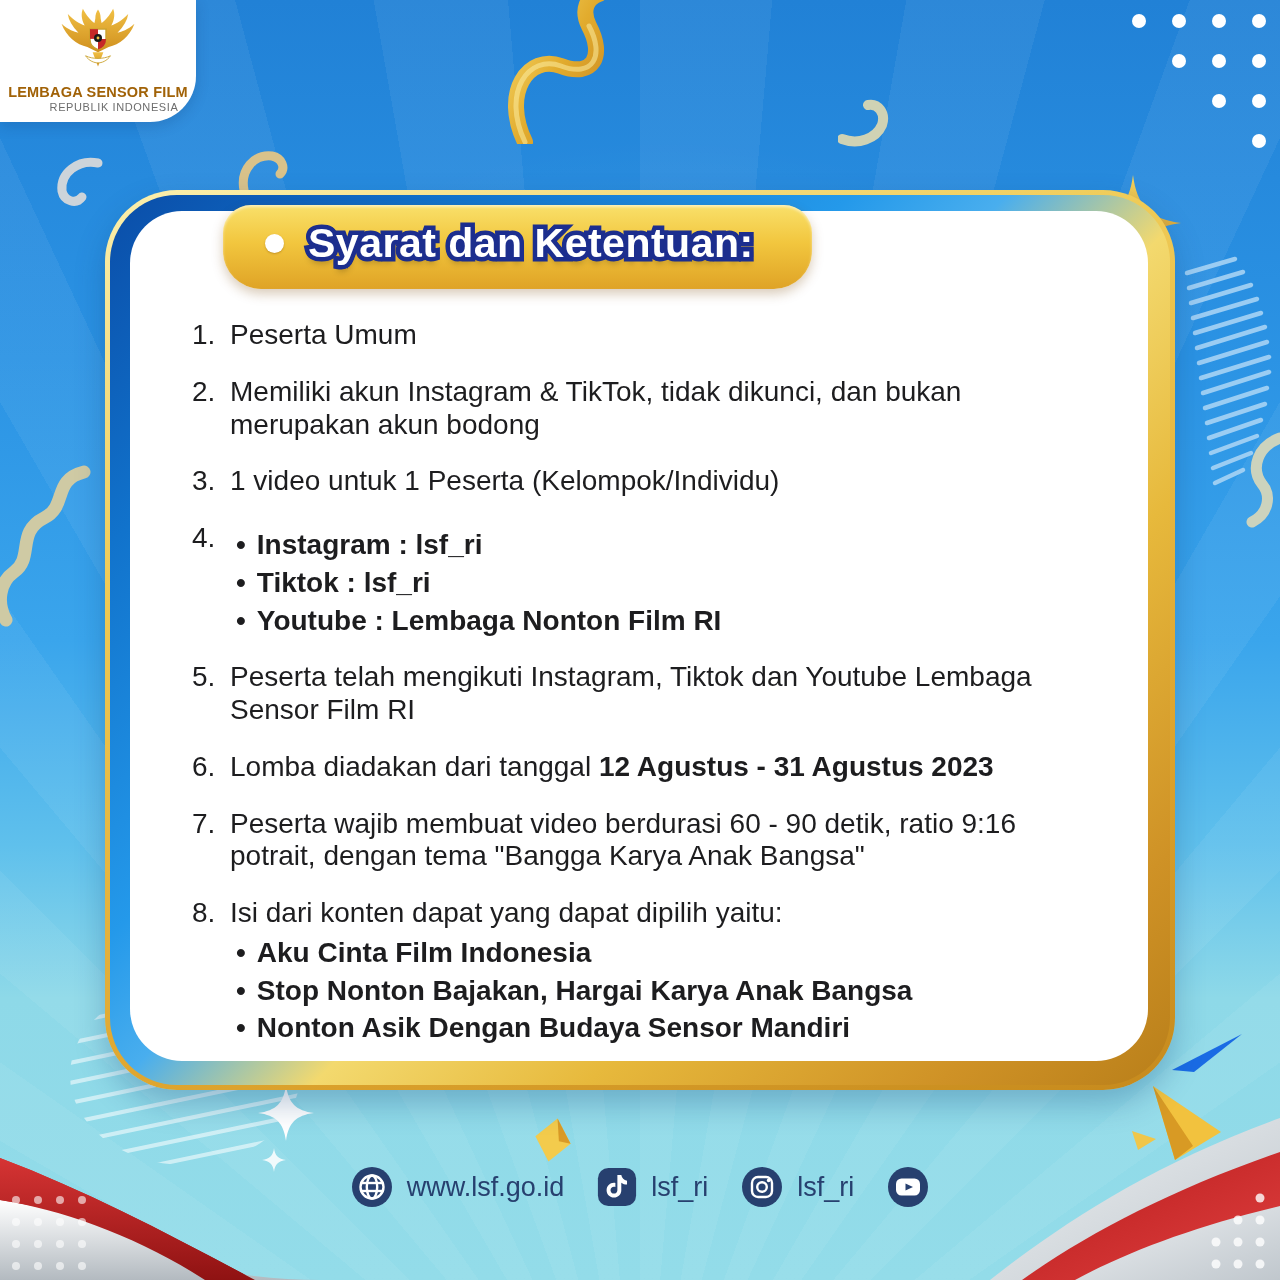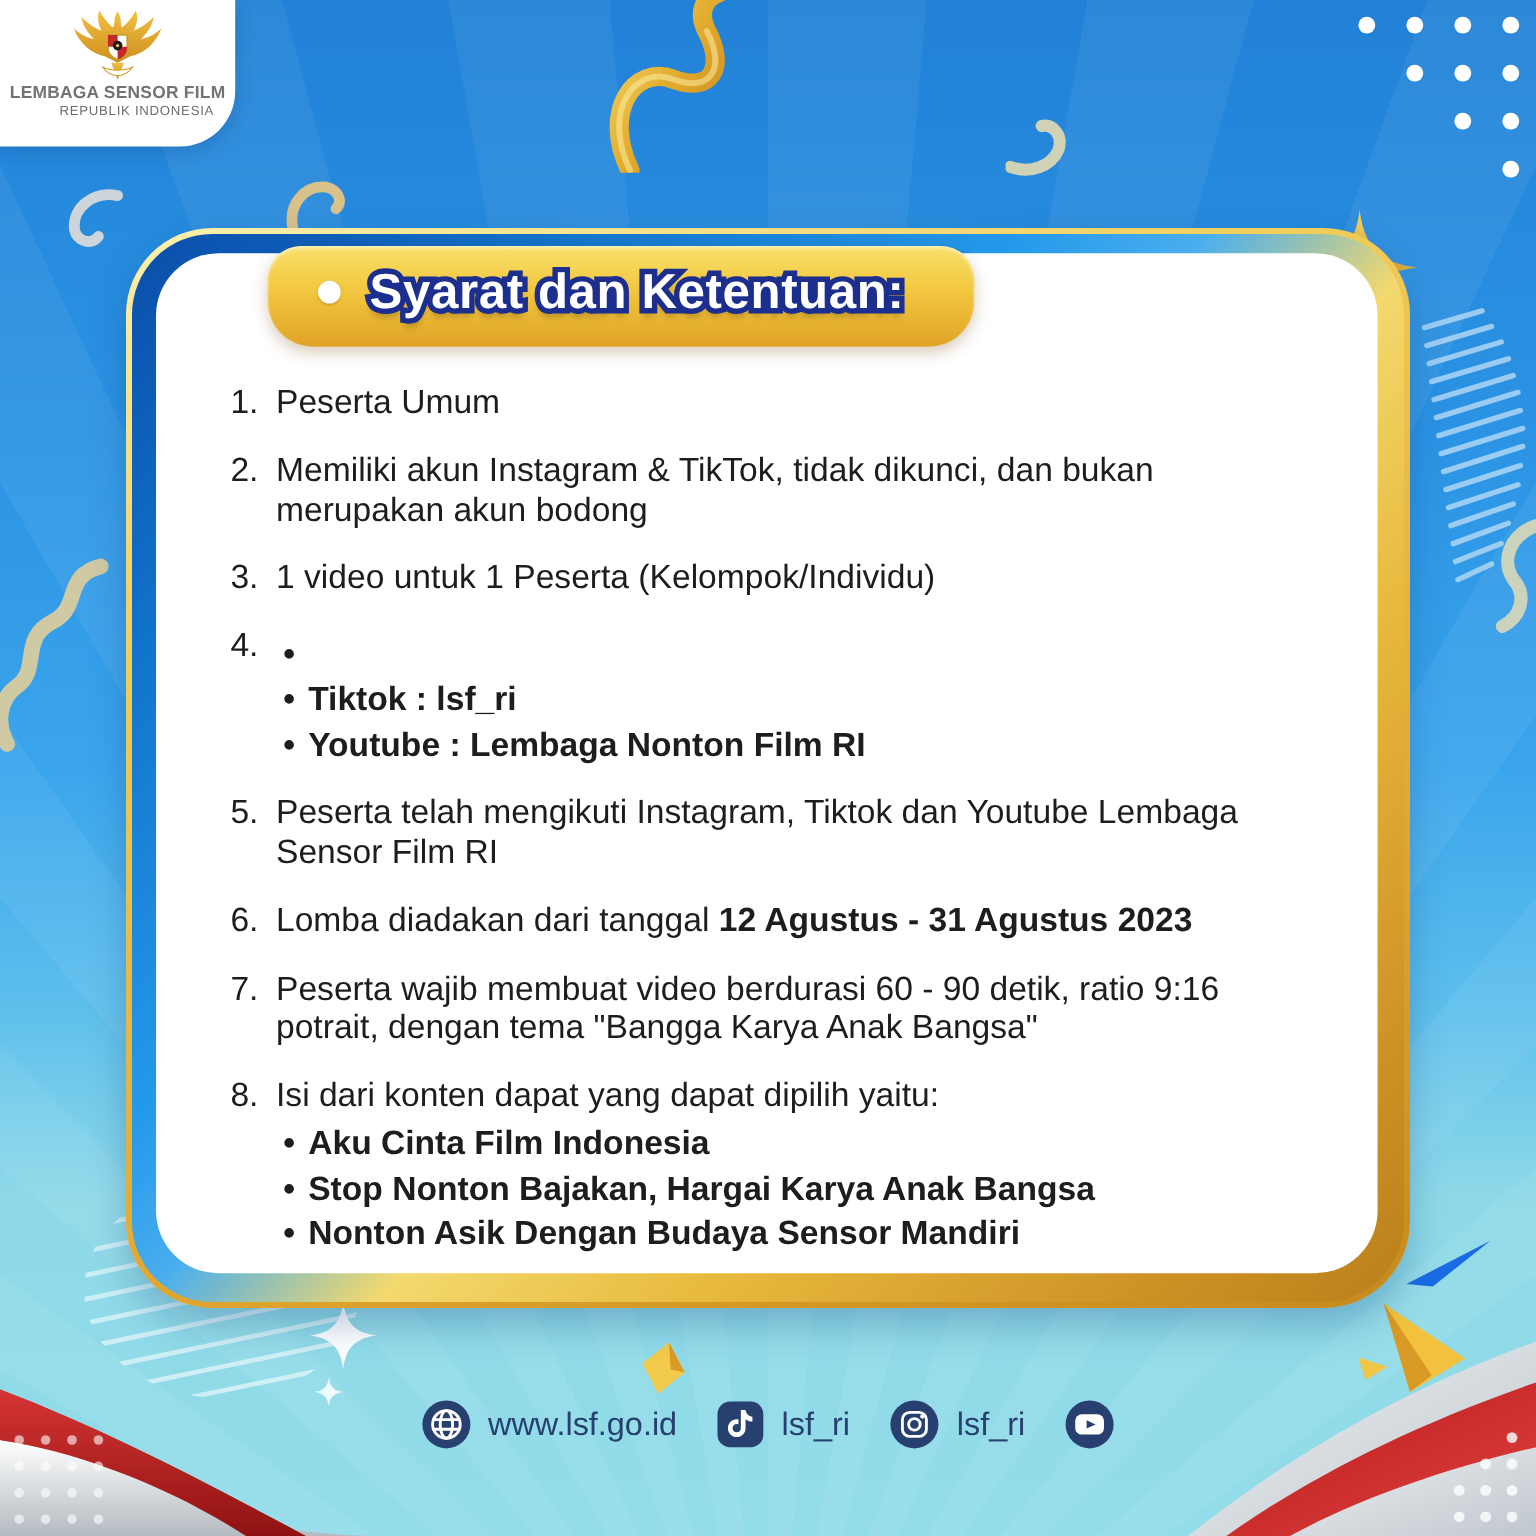--- a/index.html
+++ b/index.html
@@ -8,21 +8,21 @@
     background:linear-gradient(180deg,#2181d6 0%,#2b93e4 28%,#3aa5ec 50%,#5fc0ec 66%,#8ed9e8 78%,#93dce9 100%);}
   .rays{position:absolute;inset:0;pointer-events:none;
     background:repeating-conic-gradient(from -70deg at 50% 118%,rgba(255,255,255,.055) 0deg 5deg,rgba(255,255,255,0) 5deg 10deg);}
   .glow{position:absolute;inset:0;pointer-events:none;
     background:radial-gradient(ellipse 700px 500px at 52% 38%,rgba(255,255,255,.10),rgba(255,255,255,0) 70%);}
 
   
   .logo-box{position:absolute;left:0;top:0;width:196px;height:122px;background:#fff;
     border-radius:0 0 46px 0;box-shadow:0 4px 14px rgba(10,40,90,.18);text-align:center;z-index:30;}
   .logo-box svg{display:block;margin:6px auto 0;}
-  .brand-name{font-size:14.5px;font-weight:700;color:#737373;letter-spacing:.2px;margin-top:0;}
+  .brand-name{font-size:14.5px;font-weight:700;color:#a16207;letter-spacing:.2px;margin-top:14px;}
   .brand-sub{font-size:11px;color:#6d6d6d;letter-spacing:.6px;margin-top:1px;margin-left:32px;}
 
   
   .card-frame{position:absolute;left:105px;top:190px;width:1070px;height:900px;border-radius:72px;
     padding:5px;box-sizing:border-box;z-index:10;
     background:linear-gradient(160deg,#fbf0ae 0%,#efcb57 30%,#dfa62f 70%,#c68a1d 100%);
     box-shadow:0 14px 30px rgba(15,60,120,.28);}
   .card-ring{width:100%;height:100%;border-radius:67px;box-sizing:border-box;
     padding:16px 22px 24px 20px;
     background:linear-gradient(135deg,#0a4da8 0%,#1173cc 18%,#2499ea 38%,#49aeee 46%,#f3d96e 56%,#e7b93c 70%,#cf9226 88%,#b97f1a 100%);}
@@ -216,20 +216,21 @@
             <span class="num">3.</span>
             <span class="itext">1 video untuk 1 Peserta (Kelompok/Individu)</span>
           </div>
 
           <div class="li">
             <span class="num">4.</span>
             <span class="itext">
               <span class="subs" style="display:block;">
                 <span class="sub">
                     <span class="bdot">•</span>
+                    <span>Instagram : lsf_ri</span>
                   </span>
                 <span class="sub">
                     <span class="bdot">•</span>
                     <span>Tiktok : lsf_ri</span>
                   </span>
                 <span class="sub">
                     <span class="bdot">•</span>
                     <span>Youtube : Lembaga Nonton Film RI</span>
                   </span>
               </span>

